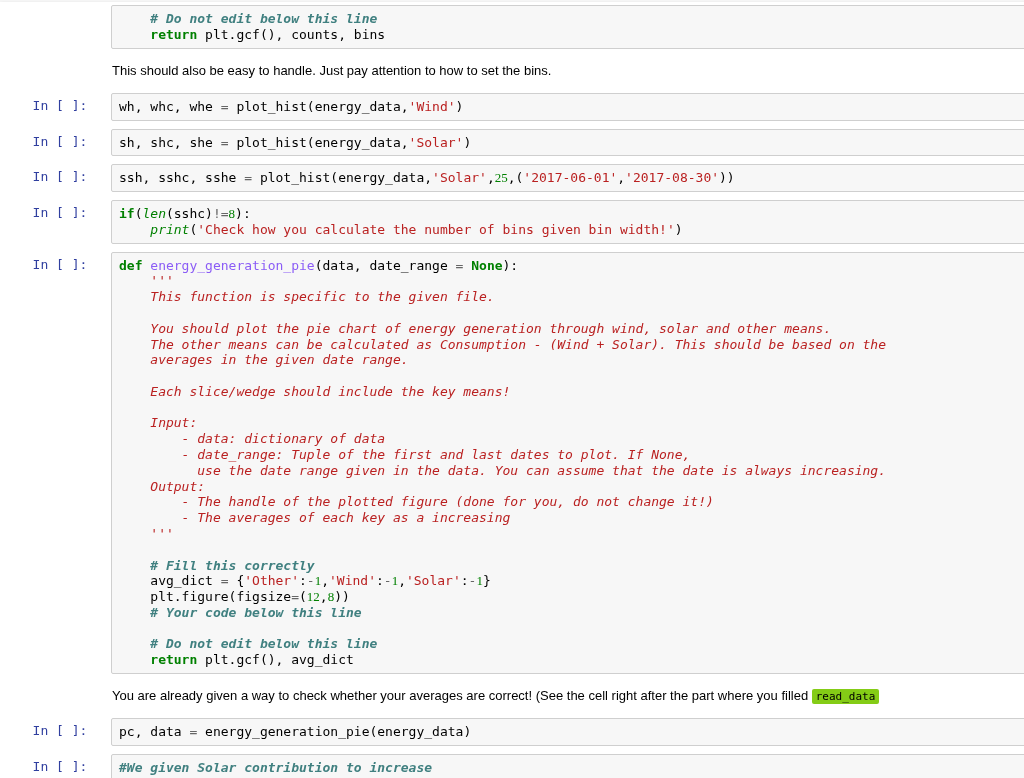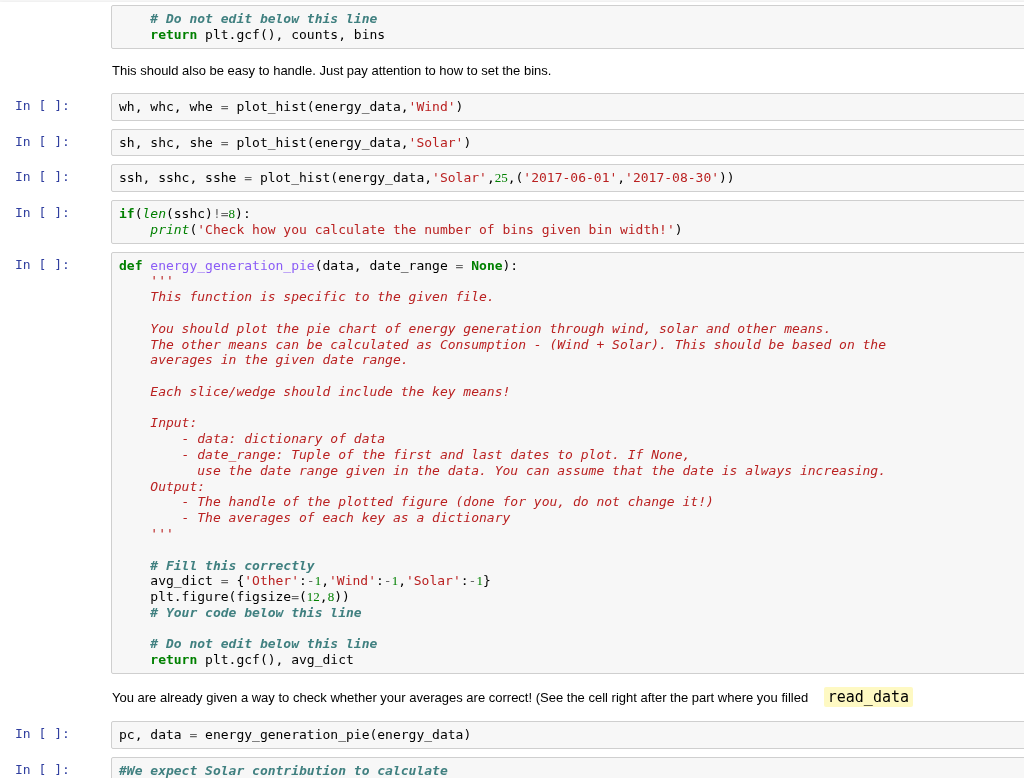--- a/index.html
+++ b/index.html
@@ -18,21 +18,21 @@
     padding: 0 0 12px 0;
   }
   .cell {
     display: flex;
     align-items: flex-start;
     padding: 3px 0;
     margin: 2px 15px;
   }
   .input-prompt {
     flex: 0 0 90px;
-    text-align: left;
+    text-align: center;
     padding-right: 6px;
     font-family: monospace;
     font-size: 13px;
     color: #303F9F;
     padding-top: 5px;
     line-height: 1.21429em;
   }
   .input-area {
     flex: 1;
     background: #f7f7f7;
@@ -52,26 +52,25 @@
   }
   .text-prompt {
     flex: 0 0 90px;
   }
   .text-body {
     flex: 1;
     font-size: 13px;
     padding: 2px 7px;
   }
   .text-body code {
-    background: #fef9c3;
+    background: #84cc16;
     padding: 1px 4px;
     border-radius: 2px;
     font-family: monospace;
-    font-size: 15px;
-    margin-left: 12px;
+    font-size: 11px;
   }
   
   .kw { color: #008000; font-weight: bold; }
   .bi { color: #008000; font-style: italic; }
   .st { color: #BA2121; }
   .cm { color: #408080; font-style: italic; font-weight: bold; }
   .op { color: #666666; }
   .num { color: #008000; font-family: Liberation Serif, serif; }
   .fn { color: #8b5cf6; }
   .doc { color: #BA2121; font-style: italic; }
@@ -124,21 +123,21 @@
 <span class="doc">    averages in the given date range.</span>
 <span class="doc">    </span>
 <span class="doc">    Each slice/wedge should include the key means!</span>
 <span class="doc">    </span>
 <span class="doc">    Input:</span>
 <span class="doc">        - data: dictionary of data</span>
 <span class="doc">        - date_range: Tuple of the first and last dates to plot. If None,</span>
 <span class="doc">          use the date range given in the data. You can assume that the date is always increasing.</span>
 <span class="doc">    Output:</span>
 <span class="doc">        - The handle of the plotted figure (done for you, do not change it!)</span>
-<span class="doc">        - The averages of each key as a dictionary</span>
+<span class="doc">        - The averages of each key as a increasing</span>
 <span class="doc">    '''</span>
 
 <span class="cm">    # Fill this correctly</span>
 <span>    avg_dict </span><span class="op">=</span><span> {</span><span class="st">'Other'</span><span>:</span><span class="op">-</span><span class="num">1</span><span>,</span><span class="st">'Wind'</span><span>:</span><span class="op">-</span><span class="num">1</span><span>,</span><span class="st">'Solar'</span><span>:</span><span class="op">-</span><span class="num">1</span><span>}</span>
 <span>    plt.figure(figsize</span><span class="op">=</span><span>(</span><span class="num">12</span><span>,</span><span class="num">8</span><span>))</span>
 <span class="cm">    # Your code below this line</span>
 
 <span class="cm">    # Do not edit below this line</span>
 <span class="kw">    return</span><span> plt.gcf(), avg_dict</span></div>
   </div>
@@ -148,17 +147,17 @@
     <div class="text-body"><span>You are already given a way to check whether your averages are correct! (See the cell right after the part where you filled </span><code>read_data</code></div>
   </div>
 
   <div class="cell">
     <div class="input-prompt">In [ ]:</div>
     <div class="input-area"><span>pc, data </span><span class="op">=</span><span> energy_generation_pie(energy_data)</span></div>
   </div>
 
   <div class="cell">
     <div class="input-prompt">In [ ]:</div>
-    <div class="input-area"><span class="cm">#We expect Solar contribution to calculate</span>
+    <div class="input-area"><span class="cm">#We given Solar contribution to increase</span>
 <span>pcs, avgss </span><span class="op">=</span><span> energy_generation_pie(energy_data,(</span><span class="st">'2017-06-01'</span><span>,</span><span class="st">'2017-08-30'</span><span>))</span></div>
   </div>
 
 </div>
 
 </body></html>

